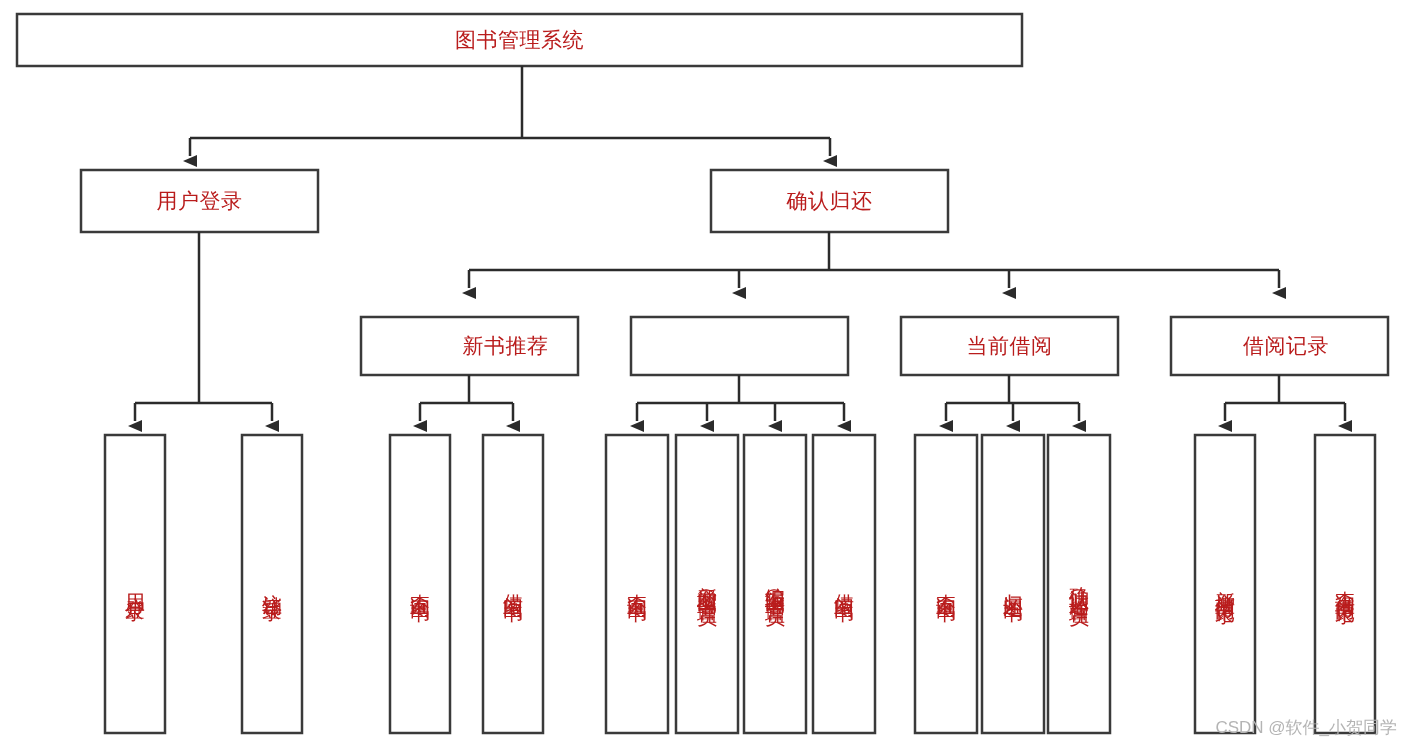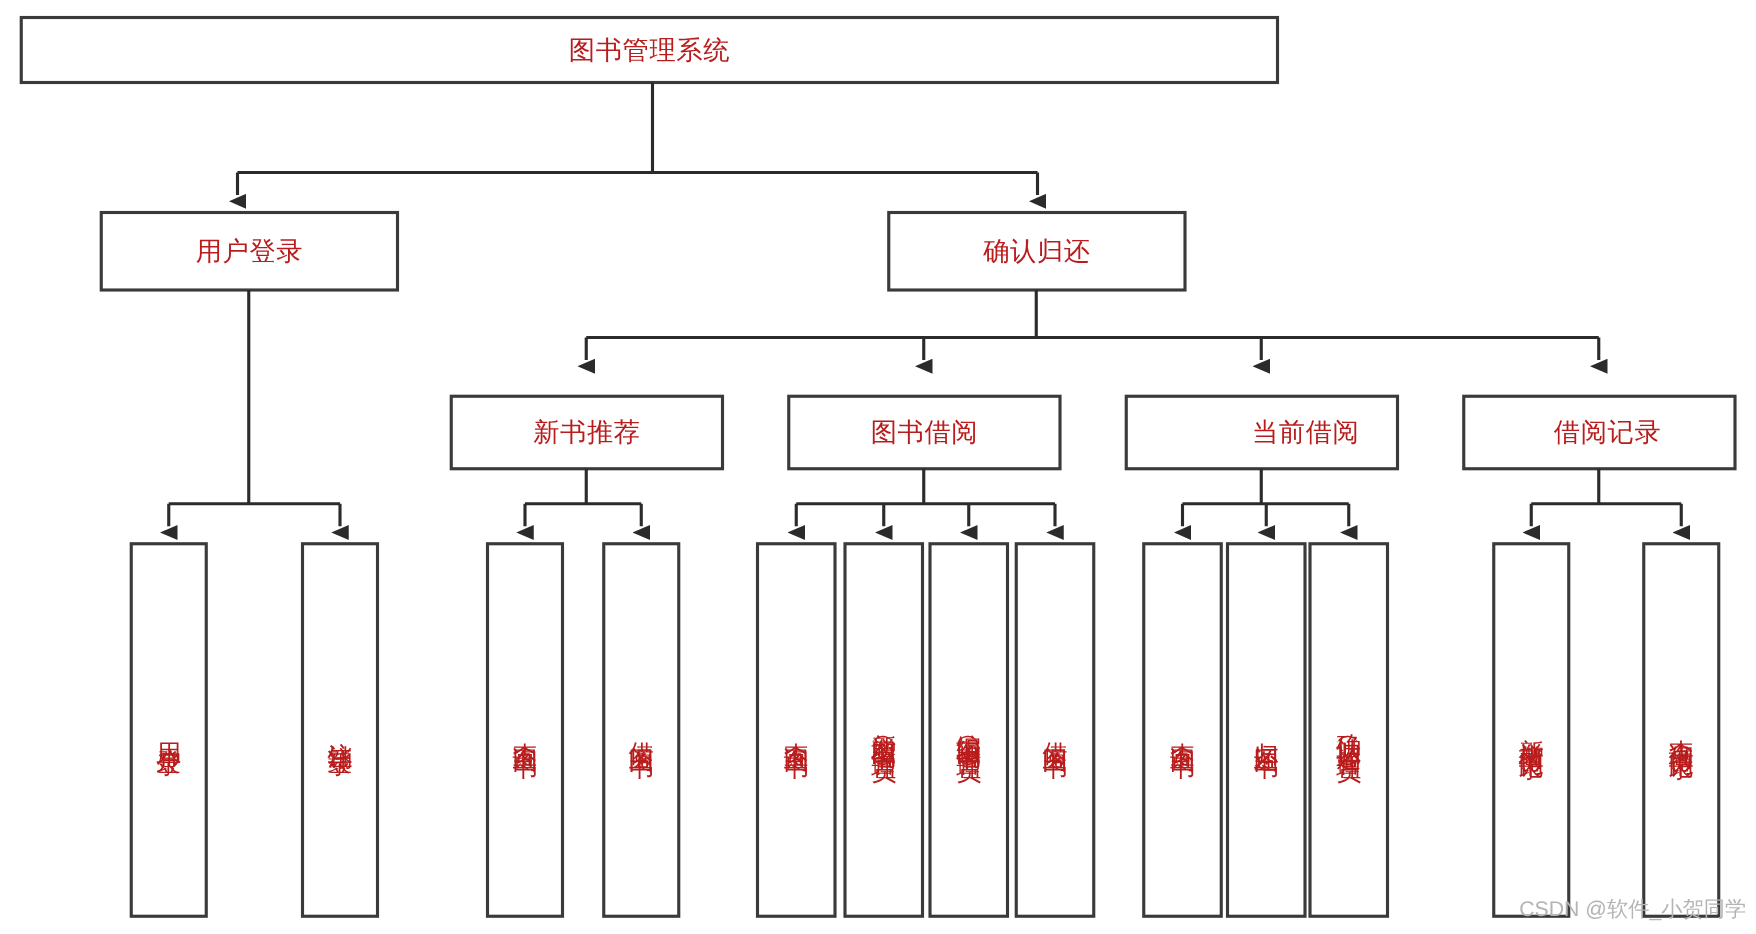--- a/index.html
+++ b/index.html
@@ -162,23 +162,22 @@
       <path class="conn" d="M1225,403 L1225,421" marker-end="url(#arrow)"></path>
       <path class="conn" d="M1345,403 L1345,421" marker-end="url(#arrow)"></path>
     </g>
   </svg>
 
   <div class="node-label" style="left:17px; top:14px; width:1005px; height:52px;">图书管理系统</div>
 
   <div class="node-label" style="left:81px; top:170px; width:237px; height:62px;">用户登录</div>
   <div class="node-label" style="left:711px; top:170px; width:237px; height:62px;">确认归还</div>
 
-  <div class="node-label" style="left:361px; top:317px; width:217px; height:58px;">新书推荐</div>
-  <div class="node-label" style="left:631px; top:317px; width:217px; height:58px;">图书借阅</div>
-  <div class="node-label" style="left:901px; top:317px; width:217px; height:58px;margin-left:35px;">当前借阅</div>
+  <div class="node-label" style="left:361px; top:317px; width:217px; height:58px;padding-left:36px;">新书推荐</div>
+  <div class="node-label" style="left:901px; top:317px; width:217px; height:58px;">当前借阅</div>
   <div class="node-label" style="left:1171px; top:317px; width:230px; height:58px;">借阅记录</div>
 
   <div class="node-label vertical" style="left:105px; top:435px; width:60px; height:298px;">用户登录</div>
   <div class="node-label vertical" style="left:242px; top:435px; width:60px; height:298px;">注销登录</div>
 
   <div class="node-label vertical" style="left:390px; top:435px; width:60px; height:298px;">查询图书</div>
   <div class="node-label vertical" style="left:483px; top:435px; width:60px; height:298px;">借阅图书</div>
 
   <div class="node-label vertical" style="left:606px; top:435px; width:62px; height:298px;">查询图书</div>
   <div class="node-label vertical" style="left:676px; top:435px; width:62px; height:298px;">新增图书（管理员）</div>

